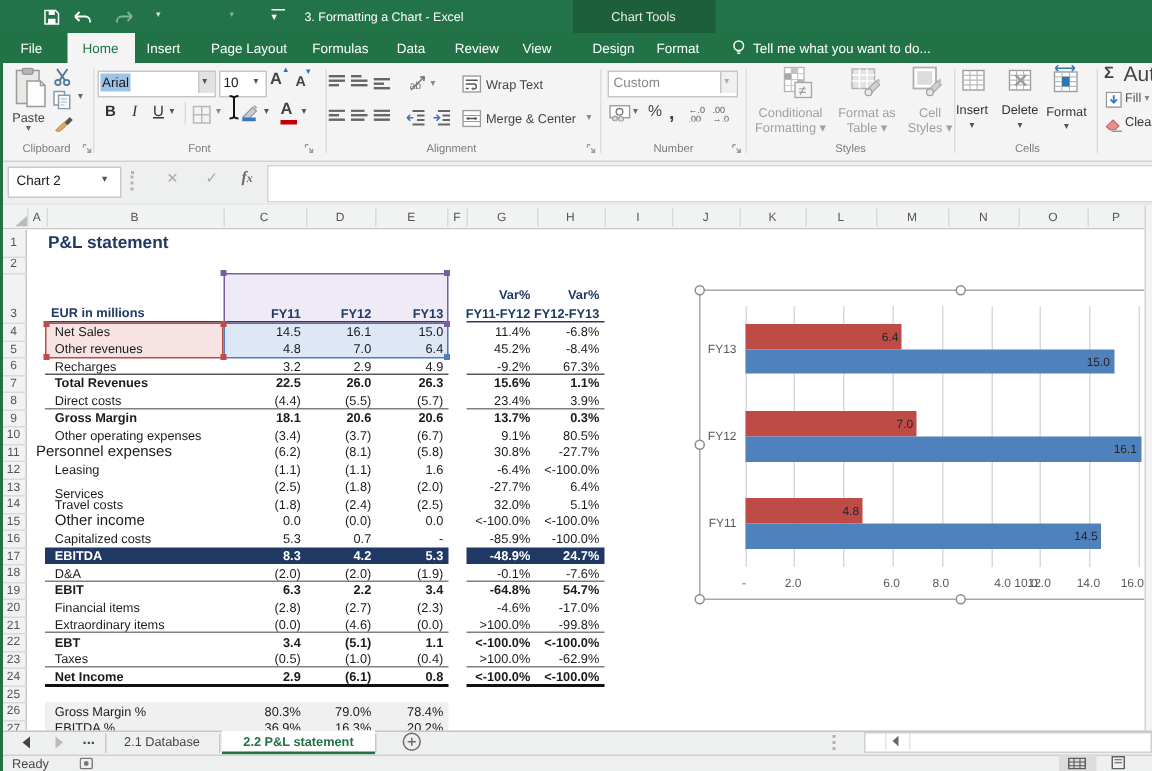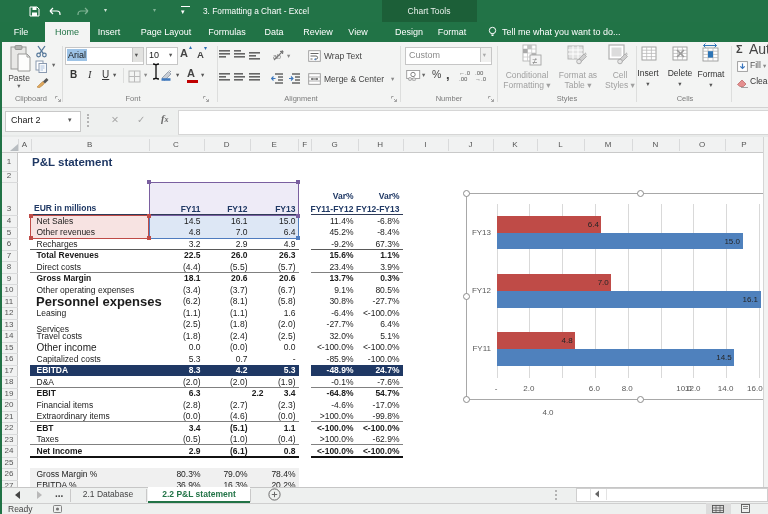--- a/index.html
+++ b/index.html
@@ -414,21 +414,21 @@
 <div class="t" style="left:47.5px;width:200px;text-align:right;top:273.05px;font-size:8.5px;line-height:11px;color:#1b1b1b;font-weight:bold;">20.6</div>
 <div class="t" style="left:95.5px;width:200px;text-align:right;top:273.05px;font-size:8.5px;line-height:11px;color:#1b1b1b;font-weight:bold;">20.6</div>
 <div class="t" style="left:153.5px;width:200px;text-align:right;top:273.05px;font-size:8.5px;line-height:11px;color:#1b1b1b;font-weight:bold;">13.7%</div>
 <div class="t" style="left:199.5px;width:200px;text-align:right;top:273.05px;font-size:8.5px;line-height:11px;color:#1b1b1b;font-weight:bold;">0.3%</div>
 <div class="t" style="left:36.5px;top:284.55px;font-size:8.5px;line-height:11px;color:#1b1b1b;font-weight:normal;">Other operating expenses</div>
 <div class="t" style="left:0.5px;width:200px;text-align:right;top:284.55px;font-size:8.5px;line-height:11px;color:#1b1b1b;font-weight:normal;">(3.4)</div>
 <div class="t" style="left:47.5px;width:200px;text-align:right;top:284.55px;font-size:8.5px;line-height:11px;color:#1b1b1b;font-weight:normal;">(3.7)</div>
 <div class="t" style="left:95.5px;width:200px;text-align:right;top:284.55px;font-size:8.5px;line-height:11px;color:#1b1b1b;font-weight:normal;">(6.7)</div>
 <div class="t" style="left:153.5px;width:200px;text-align:right;top:284.55px;font-size:8.5px;line-height:11px;color:#1b1b1b;font-weight:normal;">9.1%</div>
 <div class="t" style="left:199.5px;width:200px;text-align:right;top:284.55px;font-size:8.5px;line-height:11px;color:#1b1b1b;font-weight:normal;">80.5%</div>
-<div class="t" style="left:36px;top:296.05px;font-size:13px;line-height:11px;color:#1b1b1b;font-weight:bold;">Personnel expenses</div>
+<div class="t" style="left:24px;top:296.05px;font-size:10px;line-height:11px;color:#1b1b1b;font-weight:normal;">Personnel expenses</div>
 <div class="t" style="left:0.5px;width:200px;text-align:right;top:296.05px;font-size:8.5px;line-height:11px;color:#1b1b1b;font-weight:normal;">(6.2)</div>
 <div class="t" style="left:47.5px;width:200px;text-align:right;top:296.05px;font-size:8.5px;line-height:11px;color:#1b1b1b;font-weight:normal;">(8.1)</div>
 <div class="t" style="left:95.5px;width:200px;text-align:right;top:296.05px;font-size:8.5px;line-height:11px;color:#1b1b1b;font-weight:normal;">(5.8)</div>
 <div class="t" style="left:153.5px;width:200px;text-align:right;top:296.05px;font-size:8.5px;line-height:11px;color:#1b1b1b;font-weight:normal;">30.8%</div>
 <div class="t" style="left:199.5px;width:200px;text-align:right;top:296.05px;font-size:8.5px;line-height:11px;color:#1b1b1b;font-weight:normal;">-27.7%</div>
 <div class="t" style="left:36.5px;top:307.55px;font-size:8.5px;line-height:11px;color:#1b1b1b;font-weight:normal;">Leasing</div>
 <div class="t" style="left:0.5px;width:200px;text-align:right;top:307.55px;font-size:8.5px;line-height:11px;color:#1b1b1b;font-weight:normal;">(1.1)</div>
 <div class="t" style="left:47.5px;width:200px;text-align:right;top:307.55px;font-size:8.5px;line-height:11px;color:#1b1b1b;font-weight:normal;">(1.1)</div>
 <div class="t" style="left:95.5px;width:200px;text-align:right;top:307.55px;font-size:8.5px;line-height:11px;color:#1b1b1b;font-weight:normal;">1.6</div>
 <div class="t" style="left:153.5px;width:200px;text-align:right;top:307.55px;font-size:8.5px;line-height:11px;color:#1b1b1b;font-weight:normal;">-6.4%</div>
@@ -464,21 +464,21 @@
 <div class="t" style="left:153.5px;width:200px;text-align:right;top:365.05px;font-size:8.5px;line-height:11px;color:#fff;font-weight:bold;">-48.9%</div>
 <div class="t" style="left:199.5px;width:200px;text-align:right;top:365.05px;font-size:8.5px;line-height:11px;color:#fff;font-weight:bold;">24.7%</div>
 <div class="t" style="left:36.5px;top:376.55px;font-size:8.5px;line-height:11px;color:#1b1b1b;font-weight:normal;">D&amp;A</div>
 <div class="t" style="left:0.5px;width:200px;text-align:right;top:376.55px;font-size:8.5px;line-height:11px;color:#1b1b1b;font-weight:normal;">(2.0)</div>
 <div class="t" style="left:47.5px;width:200px;text-align:right;top:376.55px;font-size:8.5px;line-height:11px;color:#1b1b1b;font-weight:normal;">(2.0)</div>
 <div class="t" style="left:95.5px;width:200px;text-align:right;top:376.55px;font-size:8.5px;line-height:11px;color:#1b1b1b;font-weight:normal;">(1.9)</div>
 <div class="t" style="left:153.5px;width:200px;text-align:right;top:376.55px;font-size:8.5px;line-height:11px;color:#1b1b1b;font-weight:normal;">-0.1%</div>
 <div class="t" style="left:199.5px;width:200px;text-align:right;top:376.55px;font-size:8.5px;line-height:11px;color:#1b1b1b;font-weight:normal;">-7.6%</div>
 <div class="t" style="left:36.5px;top:388.05px;font-size:8.5px;line-height:11px;color:#1b1b1b;font-weight:bold;">EBIT</div>
 <div class="t" style="left:0.5px;width:200px;text-align:right;top:388.05px;font-size:8.5px;line-height:11px;color:#1b1b1b;font-weight:bold;">6.3</div>
-<div class="t" style="left:47.5px;width:200px;text-align:right;top:388.05px;font-size:8.5px;line-height:11px;color:#1b1b1b;font-weight:bold;padding-left:16px;">2.2</div>
+<div class="t" style="left:47.5px;width:200px;text-align:right;top:388.05px;font-size:8.5px;line-height:11px;color:#1b1b1b;font-weight:bold;">2.2</div>
 <div class="t" style="left:95.5px;width:200px;text-align:right;top:388.05px;font-size:8.5px;line-height:11px;color:#1b1b1b;font-weight:bold;">3.4</div>
 <div class="t" style="left:153.5px;width:200px;text-align:right;top:388.05px;font-size:8.5px;line-height:11px;color:#1b1b1b;font-weight:bold;">-64.8%</div>
 <div class="t" style="left:199.5px;width:200px;text-align:right;top:388.05px;font-size:8.5px;line-height:11px;color:#1b1b1b;font-weight:bold;">54.7%</div>
 <div class="t" style="left:36.5px;top:399.55px;font-size:8.5px;line-height:11px;color:#1b1b1b;font-weight:normal;">Financial items</div>
 <div class="t" style="left:0.5px;width:200px;text-align:right;top:399.55px;font-size:8.5px;line-height:11px;color:#1b1b1b;font-weight:normal;">(2.8)</div>
 <div class="t" style="left:47.5px;width:200px;text-align:right;top:399.55px;font-size:8.5px;line-height:11px;color:#1b1b1b;font-weight:normal;">(2.7)</div>
 <div class="t" style="left:95.5px;width:200px;text-align:right;top:399.55px;font-size:8.5px;line-height:11px;color:#1b1b1b;font-weight:normal;">(2.3)</div>
 <div class="t" style="left:153.5px;width:200px;text-align:right;top:399.55px;font-size:8.5px;line-height:11px;color:#1b1b1b;font-weight:normal;">-4.6%</div>
 <div class="t" style="left:199.5px;width:200px;text-align:right;top:399.55px;font-size:8.5px;line-height:11px;color:#1b1b1b;font-weight:normal;">-17.0%</div>
 <div class="t" style="left:36.5px;top:411.05px;font-size:8.5px;line-height:11px;color:#1b1b1b;font-weight:normal;">Extraordinary items</div>
@@ -567,21 +567,21 @@
 <div class="t" style="left:408.79999999999995px;width:200px;text-align:right;top:278.1333333333333px;font-size:8px;line-height:9px;color:#262626;font-weight:normal;">7.0</div>
 <div class="t" style="left:558.04px;width:200px;text-align:right;top:294.83333333333337px;font-size:8px;line-height:9px;color:#262626;font-weight:normal;">16.1</div>
 <div class="t" style="left:291px;width:200px;text-align:right;top:285.8px;font-size:8px;line-height:9px;color:#595959;font-weight:normal;">FY12</div>
 <div class="" style="left:496.5px;top:332.26666666666665px;width:78.71999999999998px;height:16.7px;background:#bf4b47;"></div>
 <div class="" style="left:496.5px;top:348.9666666666667px;width:237.79999999999998px;height:16.7px;background:#4f81bd;"></div>
 <div class="t" style="left:372.72px;width:200px;text-align:right;top:336.26666666666665px;font-size:8px;line-height:9px;color:#262626;font-weight:normal;">4.8</div>
 <div class="t" style="left:531.8px;width:200px;text-align:right;top:352.9666666666667px;font-size:8px;line-height:9px;color:#262626;font-weight:normal;">14.5</div>
 <div class="t" style="left:291px;width:200px;text-align:right;top:343.93333333333334px;font-size:8px;line-height:9px;color:#595959;font-weight:normal;">FY11</div>
 <div class="t" style="left:396.0px;width:200px;text-align:center;top:384px;font-size:8px;line-height:9px;color:#595959;font-weight:normal;">-</div>
 <div class="t" style="left:428.79999999999995px;width:200px;text-align:center;top:384px;font-size:8px;line-height:9px;color:#595959;font-weight:normal;">2.0</div>
-<div class="t" style="left:448px;width:200px;text-align:center;top:384px;font-size:8px;line-height:9px;color:#595959;font-weight:normal;margin-top:24px;">4.0</div>
+<div class="t" style="left:474px;width:200px;text-align:right;top:384px;font-size:8px;line-height:9px;color:#595959;font-weight:normal;">4.0</div>
 <div class="t" style="left:494.4px;width:200px;text-align:center;top:384px;font-size:8px;line-height:9px;color:#595959;font-weight:normal;">6.0</div>
 <div class="t" style="left:527.2px;width:200px;text-align:center;top:384px;font-size:8px;line-height:9px;color:#595959;font-weight:normal;">8.0</div>
 <div class="t" style="left:584px;width:200px;text-align:center;top:384px;font-size:8px;line-height:9px;color:#595959;font-weight:normal;">10.0</div>
 <div class="t" style="left:592.8px;width:200px;text-align:center;top:384px;font-size:8px;line-height:9px;color:#595959;font-weight:normal;">12.0</div>
 <div class="t" style="left:625.5999999999999px;width:200px;text-align:center;top:384px;font-size:8px;line-height:9px;color:#595959;font-weight:normal;">14.0</div>
 <div class="t" style="left:654.9px;width:200px;text-align:center;top:384px;font-size:8px;line-height:9px;color:#595959;font-weight:normal;">16.0</div>
 <div style="left:462.5px;top:189.5px;width:7px;height:7px;background:#fff;border:1px solid #8c8c8c;border-radius:50%;box-sizing:border-box;"></div>
 <div style="left:636.5px;top:189.5px;width:7px;height:7px;background:#fff;border:1px solid #8c8c8c;border-radius:50%;box-sizing:border-box;"></div>
 <div style="left:462.5px;top:292.5px;width:7px;height:7px;background:#fff;border:1px solid #8c8c8c;border-radius:50%;box-sizing:border-box;"></div>
 <div style="left:462.5px;top:395.5px;width:7px;height:7px;background:#fff;border:1px solid #8c8c8c;border-radius:50%;box-sizing:border-box;"></div>

